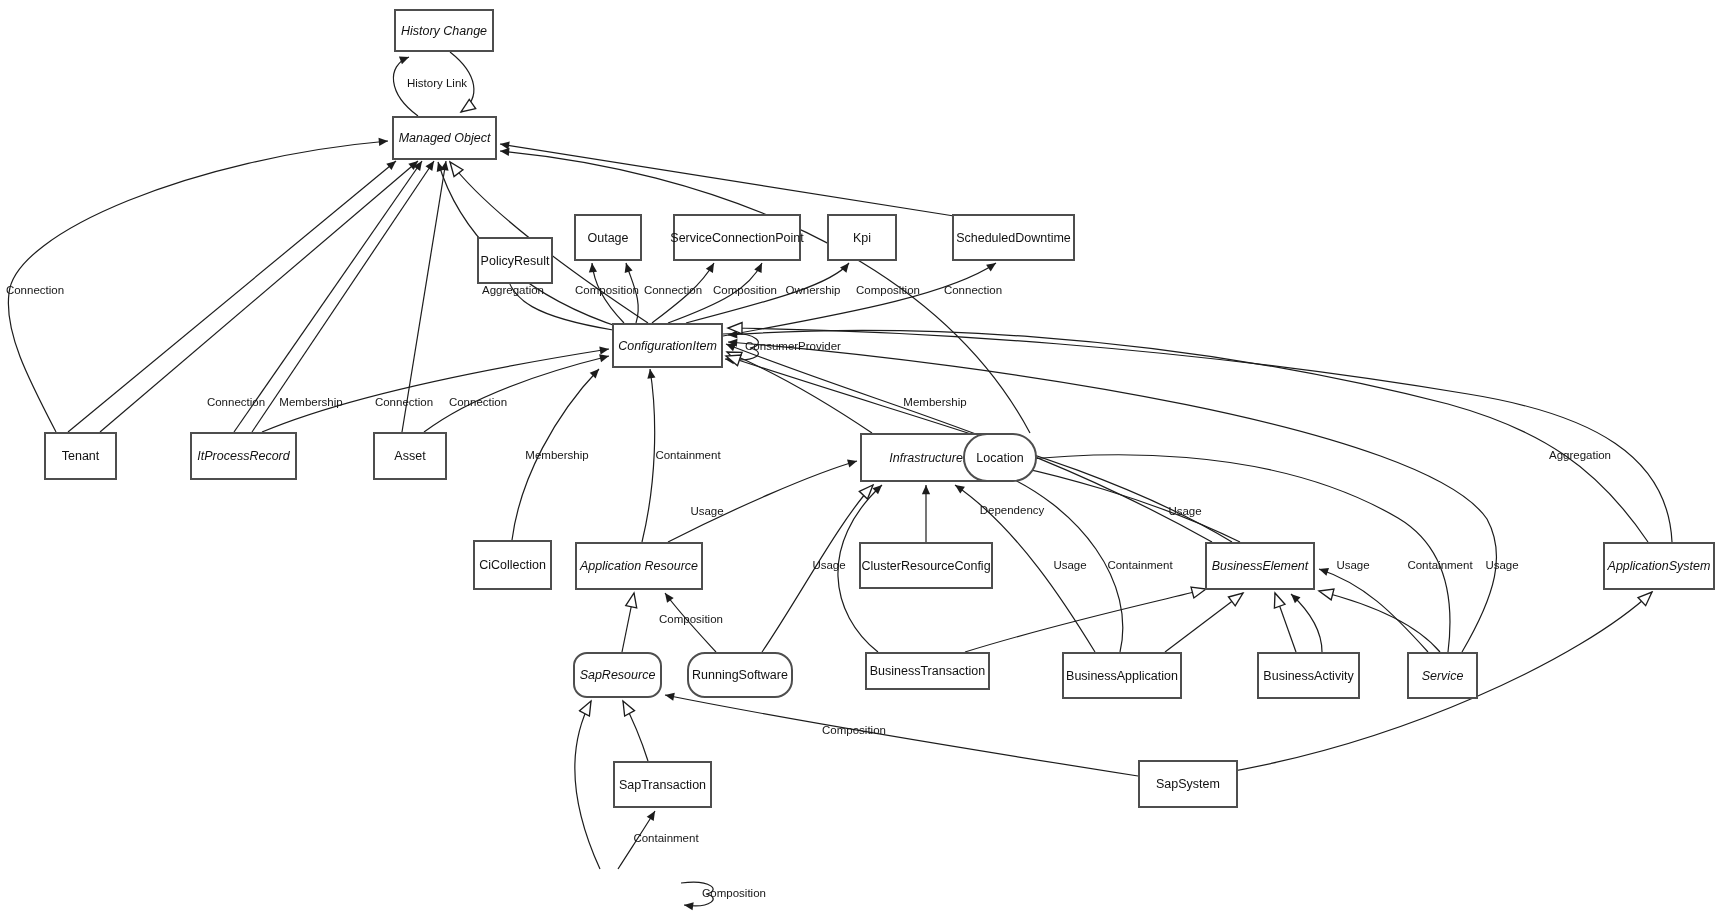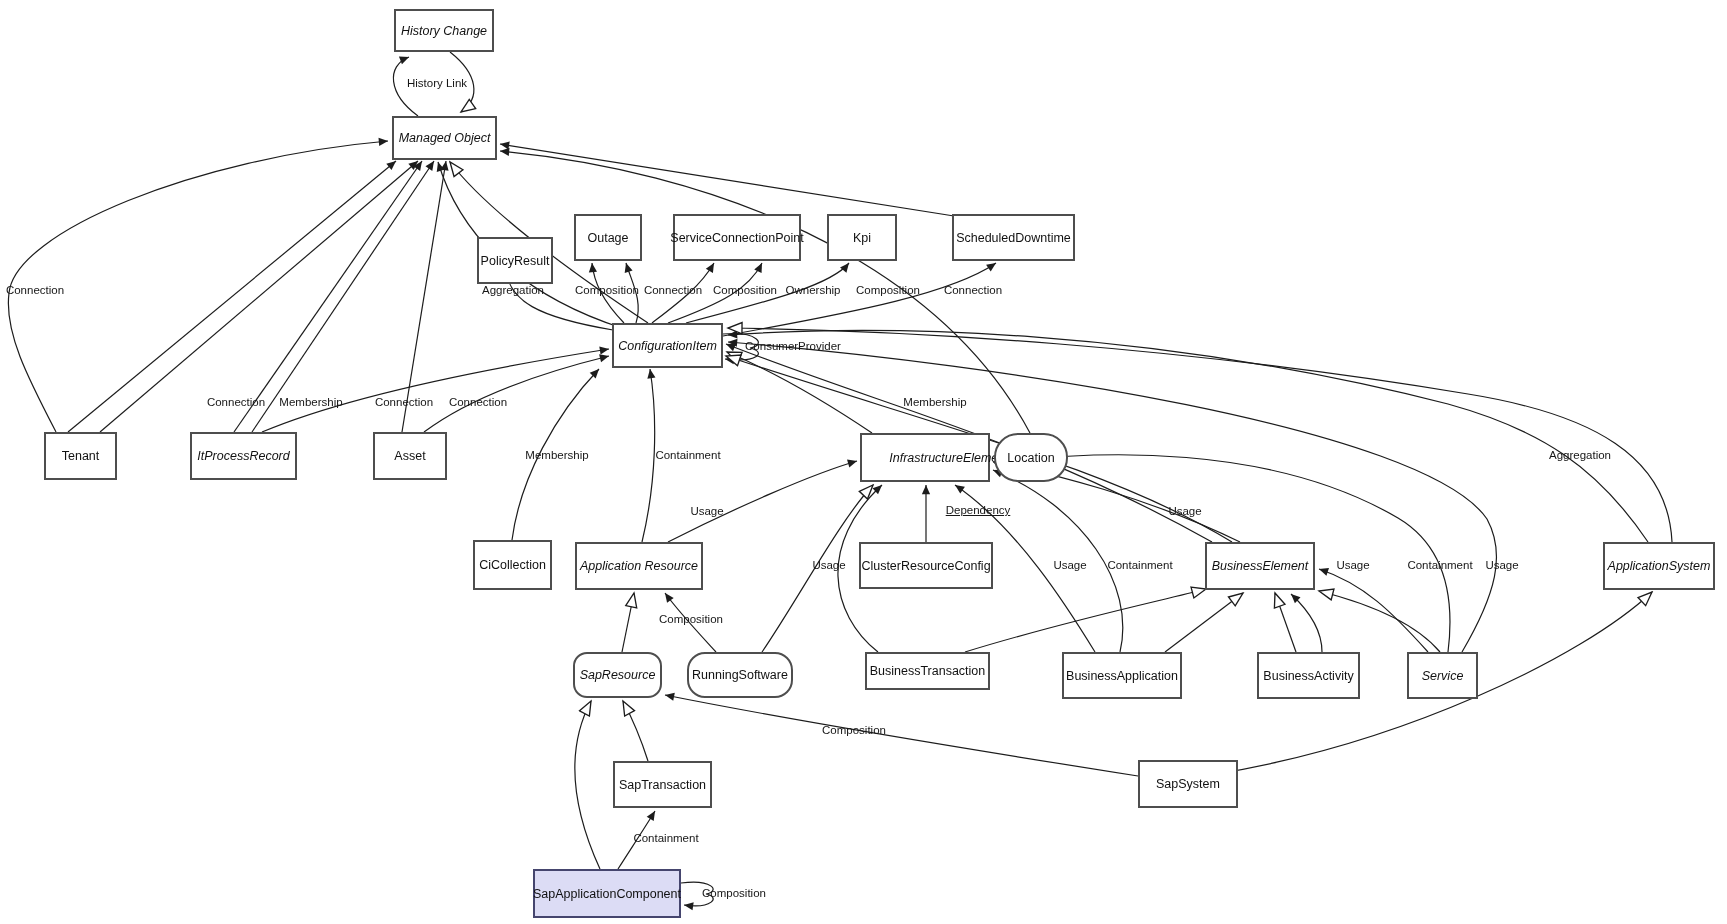--- a/index.html
+++ b/index.html
@@ -127,21 +127,21 @@
     </div>
     <div class="node italic" style="left: 190px; top: 432px; width: 107px; height: 48px;">
       <span>ItProcessRecord</span>
     </div>
     <div class="node" style="left: 373px; top: 432px; width: 74px; height: 48px;">
       <span>Asset</span>
     </div>
     <div class="node italic" style="left: 860px; top: 433px; width: 130px; height: 49px; padding-left: 48px;">
       <span>InfrastructureElement</span>
     </div>
-    <div class="node" style="left: 994px; top: 433px; width: 74px; height: 49px; border-radius: 24px;">
+    <div class="node" style="left: 963px; top: 433px; width: 74px; height: 49px; border-radius: 24px;">
       <span>Location</span>
     </div>
     <div class="node" style="left: 473px; top: 540px; width: 79px; height: 50px;">
       <span>CiCollection</span>
     </div>
     <div class="node italic" style="left: 575px; top: 542px; width: 128px; height: 48px;">
       <span>Application Resource</span>
     </div>
     <div class="node" style="left: 859px; top: 542px; width: 134px; height: 47px;">
       <span>ClusterResourceConfig</span>
@@ -168,44 +168,41 @@
       <span>BusinessActivity</span>
     </div>
     <div class="node italic" style="left: 1407px; top: 652px; width: 71px; height: 47px;">
       <span>Service</span>
     </div>
     <div class="node" style="left: 613px; top: 761px; width: 99px; height: 47px;">
       <span>SapTransaction</span>
     </div>
     <div class="node" style="left: 1138px; top: 760px; width: 100px; height: 48px;">
       <span>SapSystem</span>
-    </div>
-    <div class="node highlighted" style="left: 533px; top: 869px; width: 148px; height: 49px;">
-      <span>SapApplicationComponent</span>
     </div>
     <div class="edge-label" style="left: 437px; top: 83px;">History Link</div>
     <div class="edge-label" style="left: 35px; top: 290px;">Connection</div>
     <div class="edge-label" style="left: 513px; top: 290px;">Aggregation</div>
     <div class="edge-label" style="left: 607px; top: 290px;">Composition</div>
     <div class="edge-label" style="left: 673px; top: 290px;">Connection</div>
     <div class="edge-label" style="left: 745px; top: 290px;">Composition</div>
     <div class="edge-label" style="left: 813px; top: 290px;">Ownership</div>
     <div class="edge-label" style="left: 888px; top: 290px;">Composition</div>
     <div class="edge-label" style="left: 973px; top: 290px;">Connection</div>
     <div class="edge-label" style="left: 793px; top: 346px;">ConsumerProvider</div>
     <div class="edge-label" style="left: 236px; top: 402px;">Connection</div>
     <div class="edge-label" style="left: 311px; top: 402px;">Membership</div>
     <div class="edge-label" style="left: 404px; top: 402px;">Connection</div>
     <div class="edge-label" style="left: 478px; top: 402px;">Connection</div>
     <div class="edge-label" style="left: 935px; top: 402px;">Membership</div>
     <div class="edge-label" style="left: 557px; top: 455px;">Membership</div>
     <div class="edge-label" style="left: 688px; top: 455px;">Containment</div>
     <div class="edge-label" style="left: 1580px; top: 455px;">Aggregation</div>
     <div class="edge-label" style="left: 707px; top: 511px;">Usage</div>
-    <div class="edge-label" style="left: 978px; top: 510px; text-decoration: underline;">Dependency</div>
+    <div class="edge-label" style="left: 1012px; top: 510px;">Dependency</div>
     <div class="edge-label" style="left: 1185px; top: 511px;">Usage</div>
     <div class="edge-label" style="left: 829px; top: 565px;">Usage</div>
     <div class="edge-label" style="left: 1070px; top: 565px;">Usage</div>
     <div class="edge-label" style="left: 1140px; top: 565px;">Containment</div>
     <div class="edge-label" style="left: 1353px; top: 565px;">Usage</div>
     <div class="edge-label" style="left: 1440px; top: 565px;">Containment</div>
     <div class="edge-label" style="left: 1502px; top: 565px;">Usage</div>
     <div class="edge-label" style="left: 691px; top: 619px;">Composition</div>
     <div class="edge-label" style="left: 854px; top: 730px;">Composition</div>
     <div class="edge-label" style="left: 666px; top: 838px;">Containment</div>

